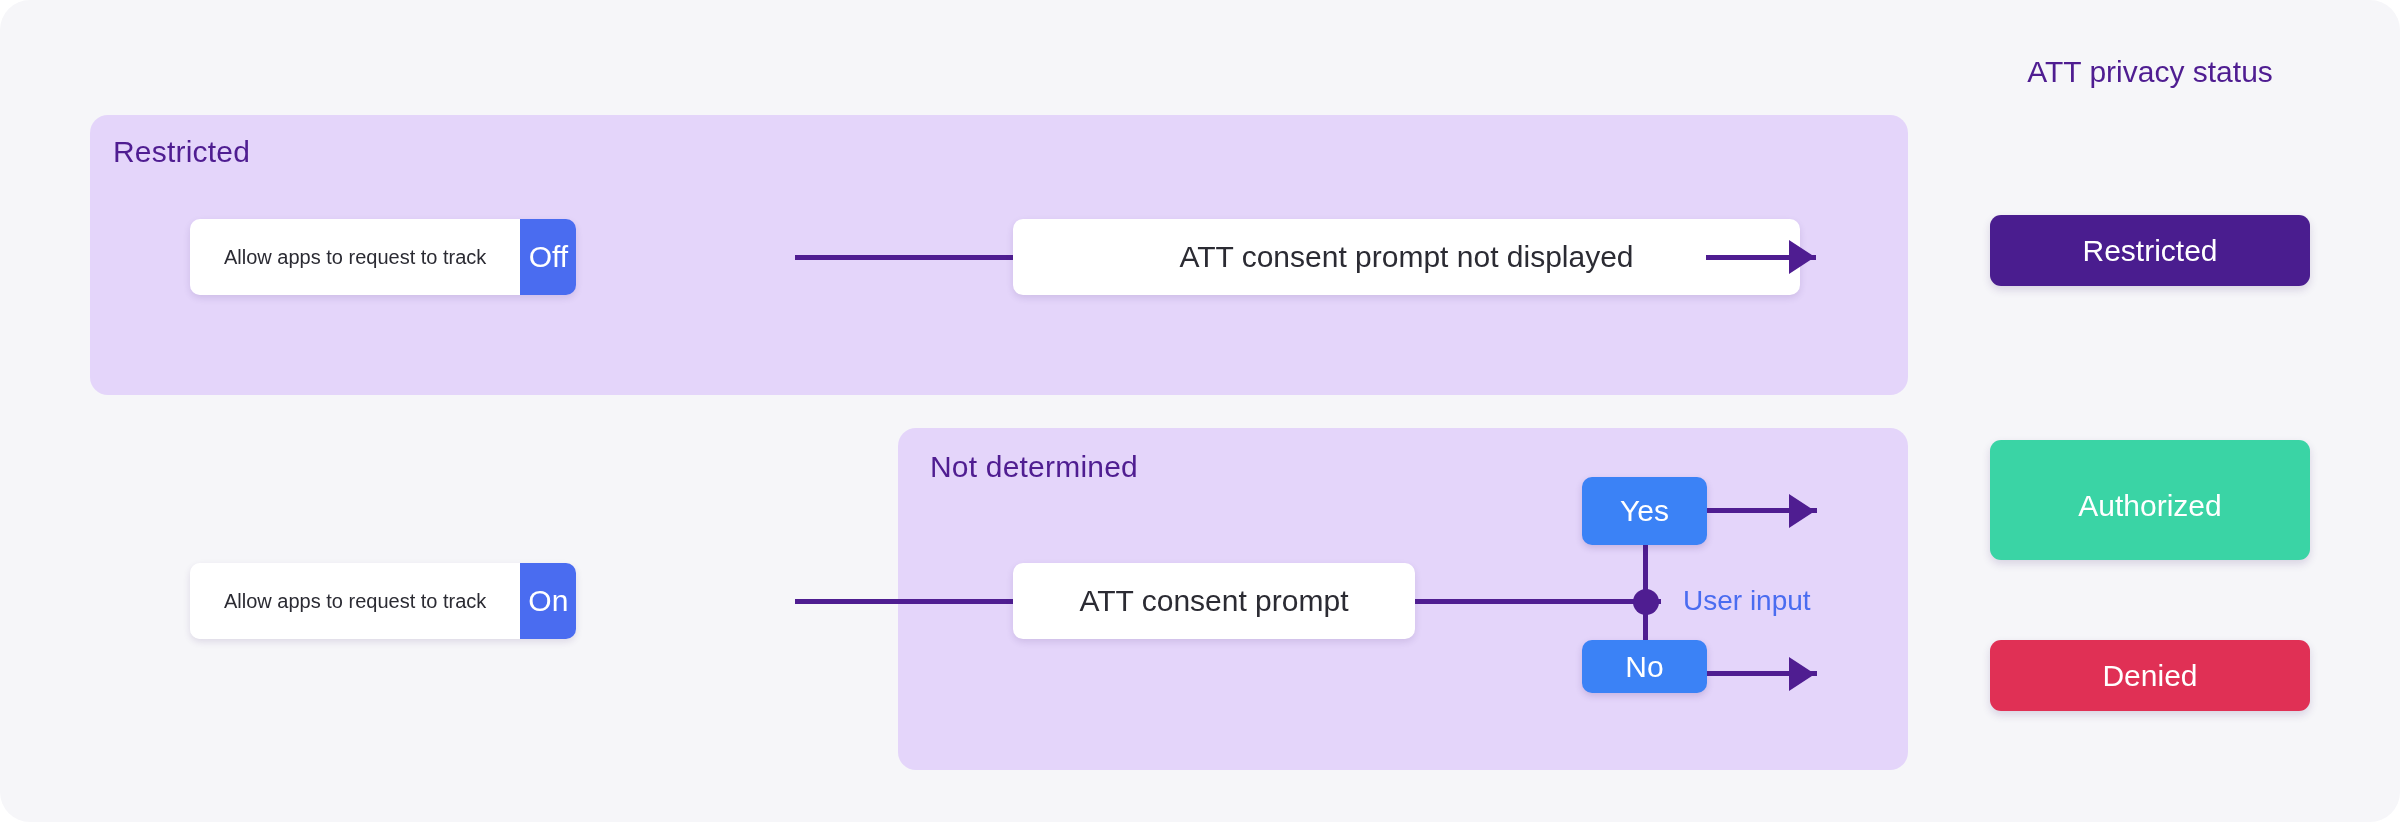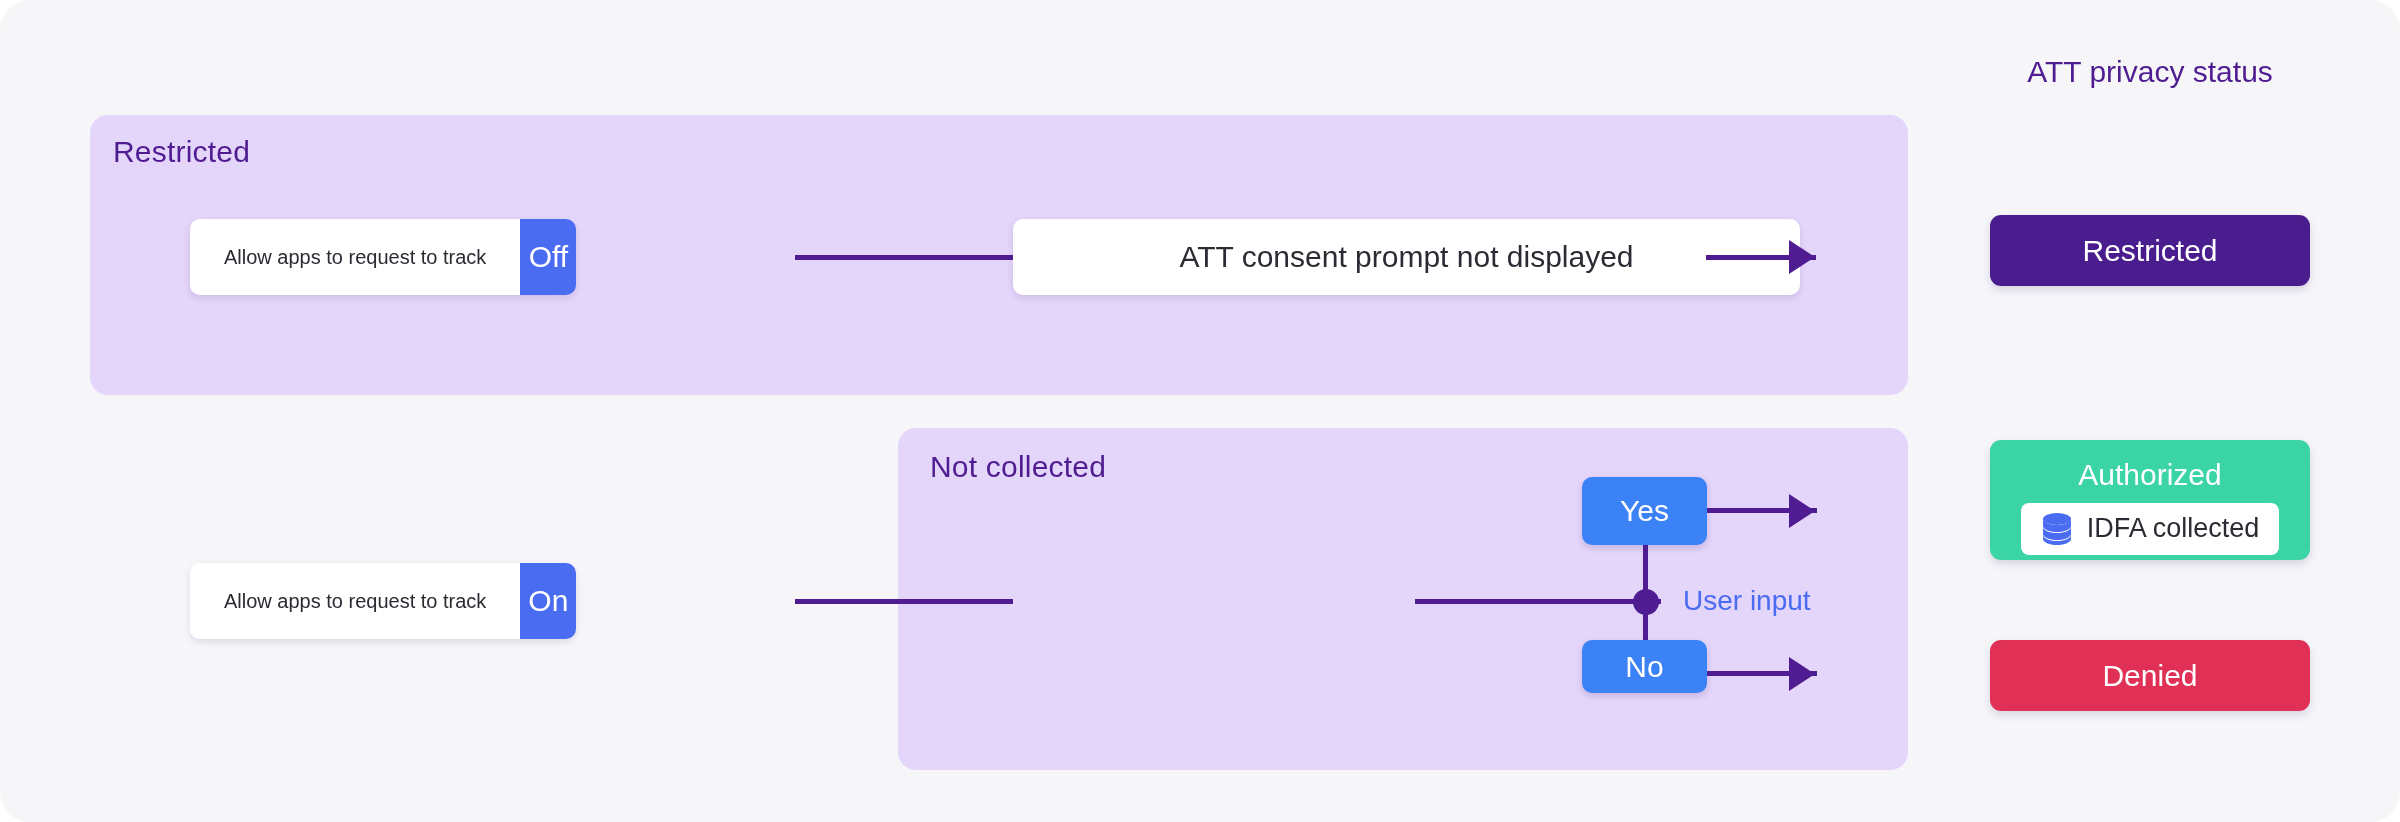--- a/index.html
+++ b/index.html
@@ -64,29 +64,30 @@
   </div>
 
   <div class="hline" style="left:795px;top:255px;width:225px;"></div>
 
   <div class="node" style="left:1013px;top:219px;width:787px;height:76px;">ATT consent prompt not displayed</div>
 
   <div class="hline" style="left:1706px;top:255px;width:110px;"></div>
   <div class="arrow" style="left:1789px;top:240px;"></div>
 
   <div class="panel" style="left:898px;top:428px;width:1010px;height:342px;"></div>
-  <div class="panel-title" style="left:930px;top:450px;">Not collected</div>
+  <div class="panel-title" style="left:930px;top:450px;">Not determined</div>
 
   <div class="toggle" style="left:190px;top:563px;">
     <div class="toggle-label">Allow apps to request to track</div>
     <div class="toggle-state">On</div>
   </div>
 
   <div class="hline" style="left:795px;top:599px;width:218px;"></div>
 
+  <div class="node" style="left:1013px;top:563px;width:402px;height:76px;">ATT consent prompt</div>
 
   <div class="hline" style="left:1415px;top:599px;width:246px;"></div>
   <div class="dot" style="left:1633px;top:589px;"></div>
   <div class="edge-label" style="left:1683px;top:585px;">User input</div>
 
   <div class="vline" style="left:1643px;top:538px;height:60px;"></div>
   <div class="choice" style="left:1582px;top:477px;width:125px;height:68px;">Yes</div>
   <div class="hline" style="left:1707px;top:508px;width:110px;"></div>
   <div class="arrow" style="left:1789px;top:494px;"></div>
 
@@ -96,28 +97,19 @@
   <div class="arrow" style="left:1789px;top:657px;"></div>
 
   <div class="col-title" style="left:1990px;top:55px;width:320px;">ATT privacy status</div>
 
   <div class="badge" style="left:1990px;top:215px;width:320px;height:71px;justify-content:center;background:#4a1d8f;">
     <span class="badge-text">Restricted</span>
   </div>
 
   <div class="badge" style="left:1990px;top:440px;width:320px;height:120px;background:#3ad4a5;padding-top:12px;box-sizing:border-box;">
     <span class="badge-text">Authorized</span>
-    <div class="chip" style="margin-top:11px;">
-      <svg class="db-icon" width="32" height="34" viewBox="0 0 32 34" aria-hidden="true">
-        <ellipse cx="16" cy="7" rx="14" ry="6" fill="#4a6cf0"></ellipse>
-        <path d="M2 7v7c0 3.3 6.3 6 14 6s14-2.7 14-6V7c0 3.3-6.3 6-14 6S2 10.3 2 7z" fill="#4a6cf0"></path>
-        <path d="M2 15v7c0 3.3 6.3 6 14 6s14-2.7 14-6v-7c0 3.3-6.3 6-14 6S2 18.3 2 15z" fill="#4a6cf0"></path>
-        <path d="M2 23v4c0 3.3 6.3 6 14 6s14-2.7 14-6v-4c0 3.3-6.3 6-14 6S2 26.3 2 23z" fill="#4a6cf0"></path>
-      </svg>
-      <span class="chip-text">IDFA collected</span>
-    </div>
   </div>
 
   <div class="badge" style="left:1990px;top:640px;width:320px;height:71px;justify-content:center;background:#e03055;">
     <span class="badge-text">Denied</span>
   </div>
 
 </div>
 
 </body></html>

